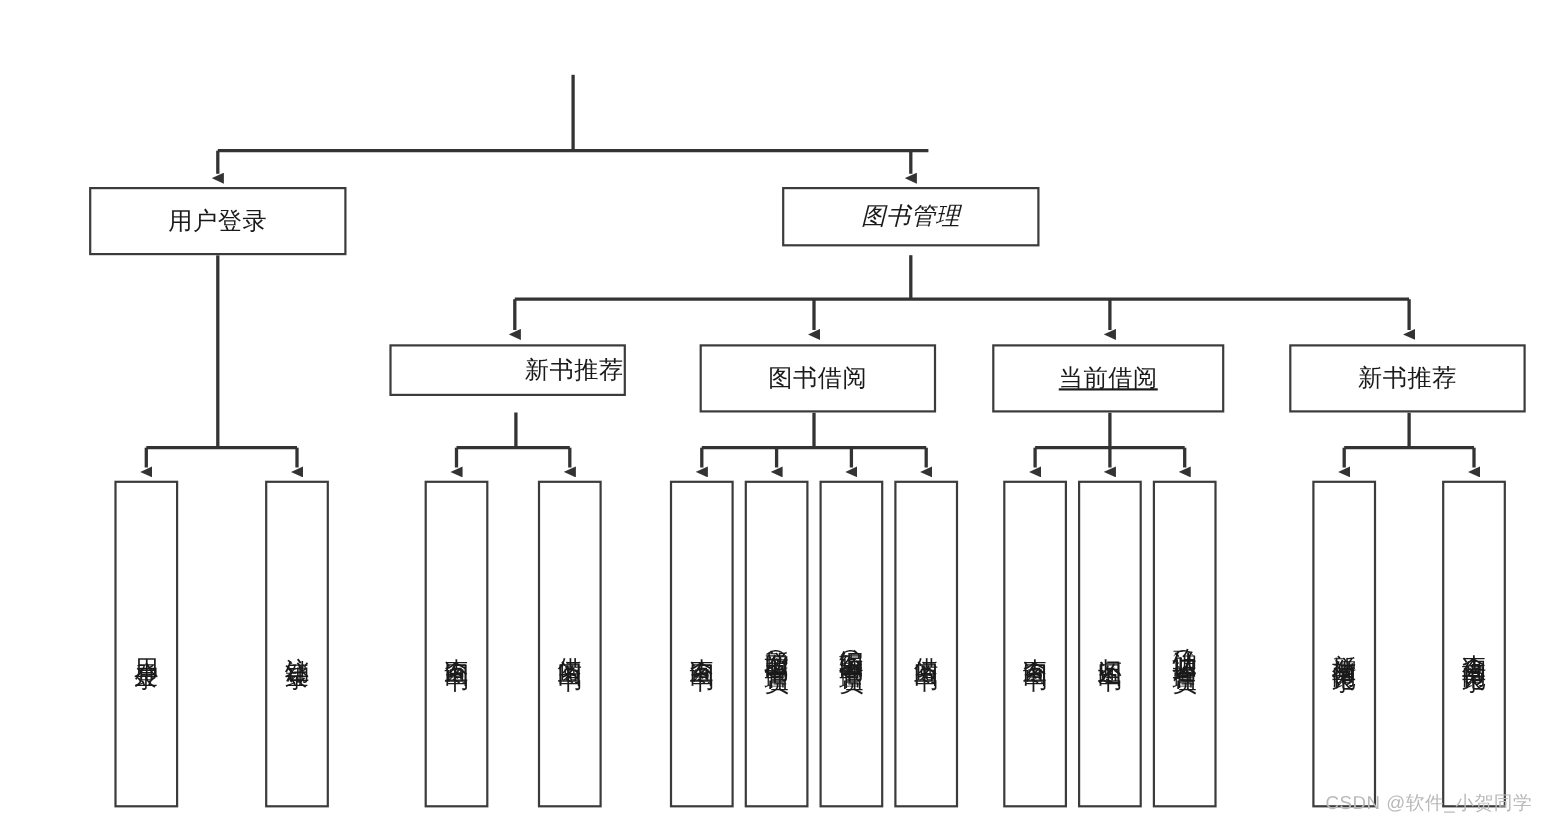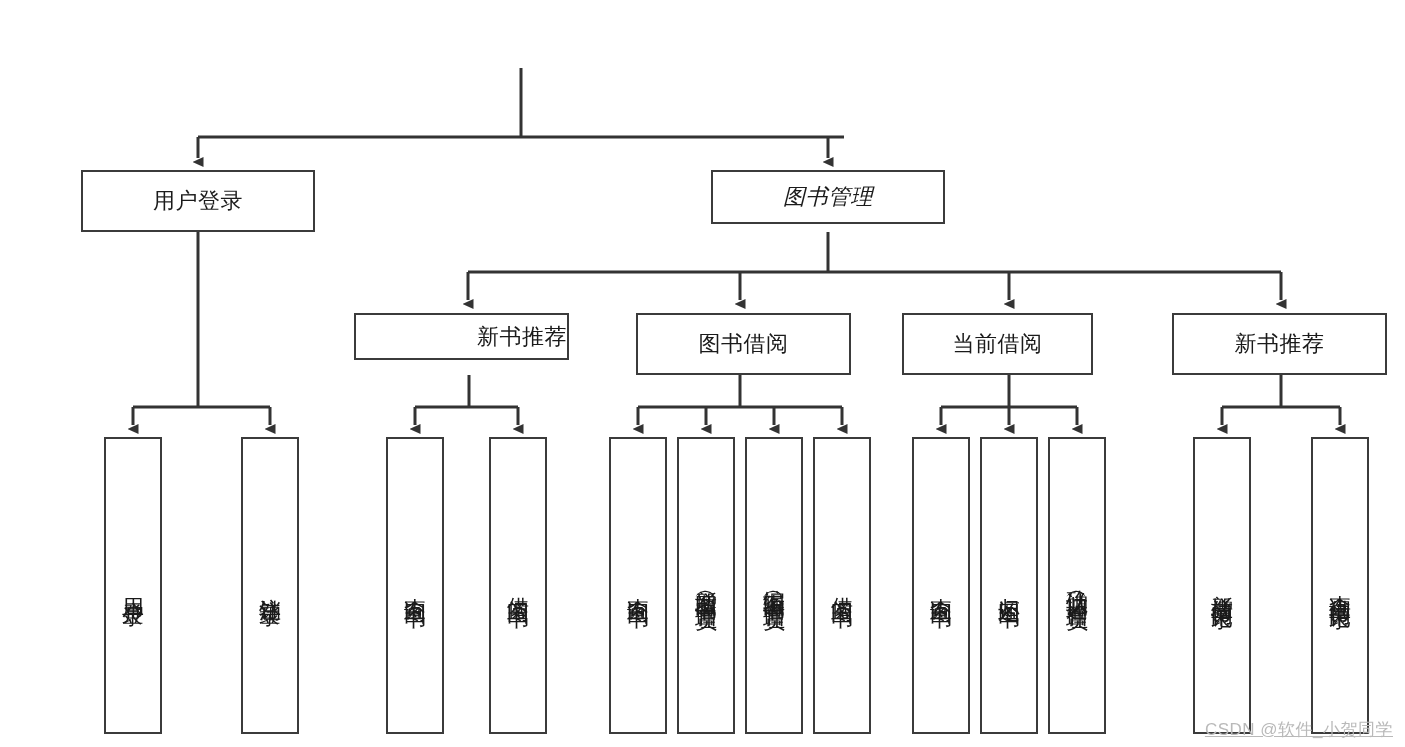--- a/index.html
+++ b/index.html
@@ -60,21 +60,20 @@
   .watermark {
     position: absolute;
     right: 12px;
     bottom: 6px;
     font-size: 17px;
     color: #b9b9b9;
     letter-spacing: 0.5px;
     z-index: 5;
     white-space: nowrap;
     font-family: "Liberation Sans", "DejaVu Sans", sans-serif;
-    text-decoration: underline;
   }
 </style>
 </head>
 <body>
 
 <div id="diagram-root">
 
   <svg class="wires" viewBox="0 0 1405 747" xmlns="http://www.w3.org/2000/svg">
     <defs>
       <marker id="arrowhead" markerWidth="10" markerHeight="11" refX="1" refY="5.5" orient="auto" markerUnits="userSpaceOnUse">
@@ -132,21 +131,21 @@
   <div class="node horizontal" style="left:711px; top:170px; width:234px; height:54px;font-style:italic;">
     <span class="node-label">图书管理</span>
   </div>
 
   <div class="node horizontal" style="left:354px; top:313px; width:215px; height:47px;justify-content:flex-end;">
     <span class="node-label">新书推荐</span>
   </div>
   <div class="node horizontal" style="left:636px; top:313px; width:215px; height:62px;">
     <span class="node-label">图书借阅</span>
   </div>
-  <div class="node horizontal" style="left:902px; top:313px; width:191px; height:62px;">
+  <div class="node horizontal" style="left:902px; top:313px; width:211px; height:62px;text-decoration:underline;">
     <span class="node-label">当前借阅</span>
   </div>
   <div class="node horizontal" style="left:1172px; top:313px; width:215px; height:62px;">
     <span class="node-label">新书推荐</span>
   </div>
 
   <div class="node vertical" style="left:104px; top:437px; width:58px; height:297px;">
     <span class="node-label">用户登录</span>
   </div>
   <div class="node vertical" style="left:241px; top:437px; width:58px; height:297px;">

